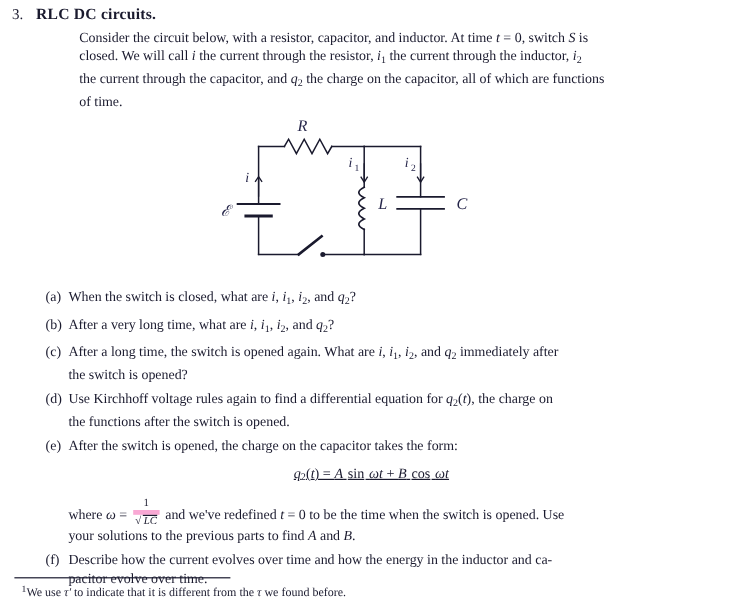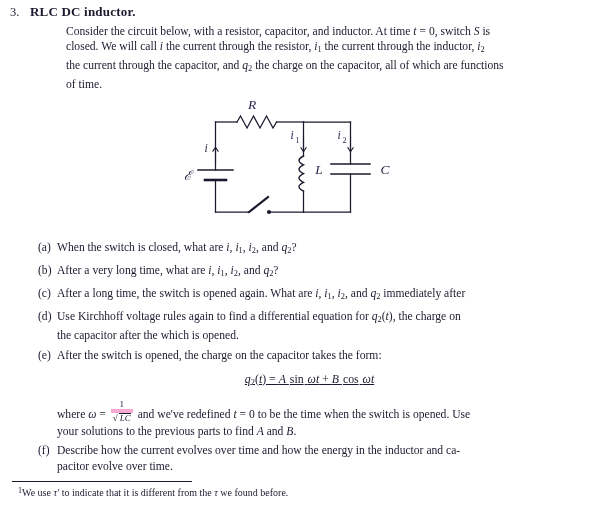--- a/index.html
+++ b/index.html
@@ -156,21 +156,21 @@
     vertical-align: 0.42em;
   }
 </style>
 </head>
 <body>
 
 <div class="page">
 
   <div class="problem-head">
     <span class="problem-num">3.</span>
-    <span class="problem-title">RLC DC inductor.</span>
+    <span class="problem-title">RLC DC circuits.</span>
   </div>
 
   <div class="intro">
     <span class="ln">Consider the circuit below, with a resistor, capacitor, and inductor. At time <span class="mi">t</span> = 0, switch <span class="mi">S</span> is</span>
     <span class="ln">closed. We will call <span class="mi">i</span> the current through the resistor, <span class="mi">i</span><sub class="msub up">1</sub> the current through the inductor, <span class="mi">i</span><sub class="msub up">2</sub></span>
     <span class="ln">the current through the capacitor, and <span class="mi">q</span><sub class="msub up">2</sub> the charge on the capacitor, all of which are functions</span>
     <span class="ln">of time.</span>
   </div>
 
   <div class="circuit-wrap">
@@ -260,28 +260,29 @@
       <span class="qlabel">(b)</span>
       <span class="qbody">
         <span class="ln last">After a very long time, what are <span class="mi">i</span>, <span class="mi">i</span><sub class="msub up">1</sub>, <span class="mi">i</span><sub class="msub up">2</sub>, and <span class="mi">q</span><sub class="msub up">2</sub>?</span>
       </span>
     </div>
 
     <div class="qitem">
       <span class="qlabel">(c)</span>
       <span class="qbody">
         <span class="ln">After a long time, the switch is opened again. What are <span class="mi">i</span>, <span class="mi">i</span><sub class="msub up">1</sub>, <span class="mi">i</span><sub class="msub up">2</sub>, and <span class="mi">q</span><sub class="msub up">2</sub> immediately after</span>
+        <span class="ln last">the switch is opened?</span>
       </span>
     </div>
 
     <div class="qitem">
       <span class="qlabel">(d)</span>
       <span class="qbody">
         <span class="ln">Use Kirchhoff voltage rules again to find a differential equation for <span class="mi">q</span><sub class="msub up">2</sub>(<span class="mi">t</span>), the charge on</span>
-        <span class="ln last">the capacitor after the which is opened.</span>
+        <span class="ln last">the functions after the switch is opened.</span>
       </span>
     </div>
 
     <div class="qitem">
       <span class="qlabel">(e)</span>
       <span class="qbody">
         <span class="ln">After the switch is opened, the charge on the capacitor takes the form:</span>
         <span class="eqline"><span class="mi">q</span><sub class="msub up">2</sub>(<span class="mi">t</span>) = <span class="mi">A</span> <span class="mop">sin</span> <span class="mi">ωt</span> + <span class="mi">B</span> <span class="mop">cos</span> <span class="mi">ωt</span></span>
         <span class="ln">where <span class="mi">ω</span> = <span class="frac"><span class="num">1</span><span class="den"><span class="radsign">√</span><span class="sqrt">LC</span></span></span> and we've redefined <span class="mi">t</span> = 0 to be the time when the switch is opened. Use</span>
         <span class="ln last">your solutions to the previous parts to find <span class="mi">A</span> and <span class="mi">B</span>.</span>

